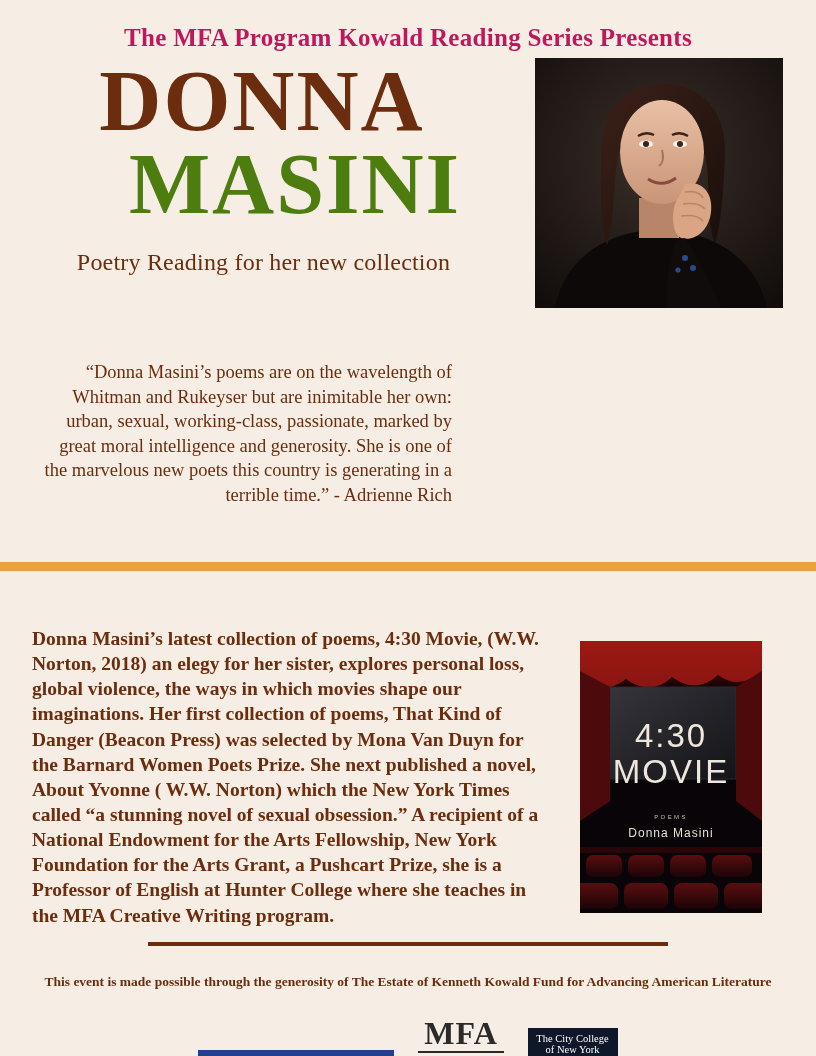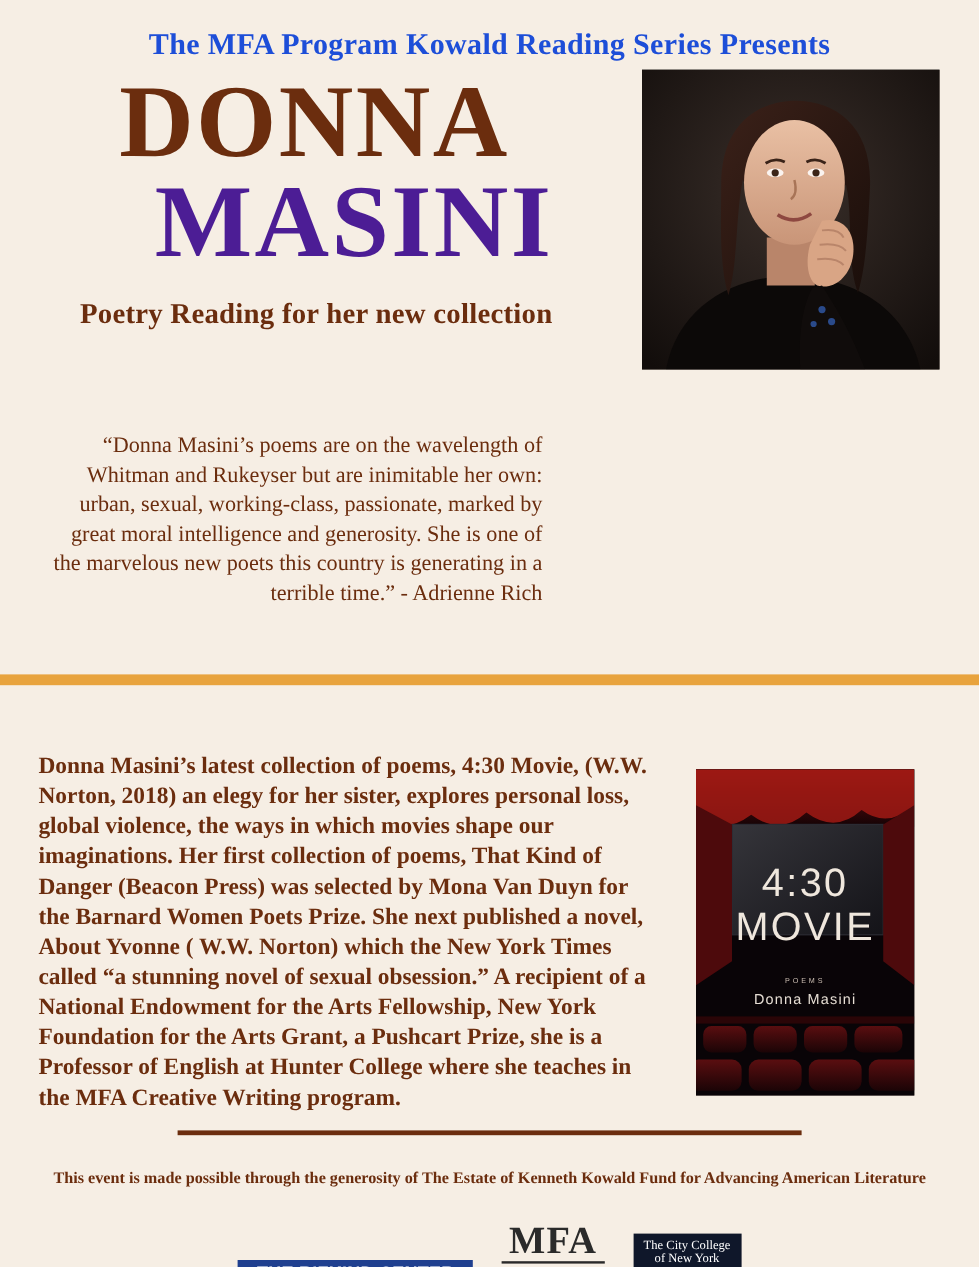--- a/index.html
+++ b/index.html
@@ -20,21 +20,21 @@
     height: 570px;
     background: #f6eee4;
     padding: 0;
   }
 
   .presents {
     text-align: center;
     font-size: 25px;
     font-weight: bold;
     letter-spacing: .3px;
-    color: #1d4ed8;
+    color: #be185d;
     padding-top: 24px;
   }
 
   .hero {
     position: relative;
     height: 270px;
     margin-top: 10px;
   }
 
   .name-block {
@@ -50,27 +50,27 @@
     letter-spacing: 2px;
     color: #6b2d0e;
     text-align: center;
     padding-left: 4px;
   }
   .lname {
     font-size: 86px;
     line-height: 1.0;
     font-weight: bold;
     letter-spacing: 2px;
-    color: #4c1d95;
+    color: #4d7c0f;
     text-align: center;
     padding-left: 70px;
   }
   .subtitle {
     font-size: 24px;
-    font-weight: bold;
+    font-weight: normal;
     letter-spacing: .2px;
     color: #6b2d0e;
     text-align: center;
     margin-top: 22px;
     padding-left: 7px;
   }
 
   
   .photo {
     position: absolute;

